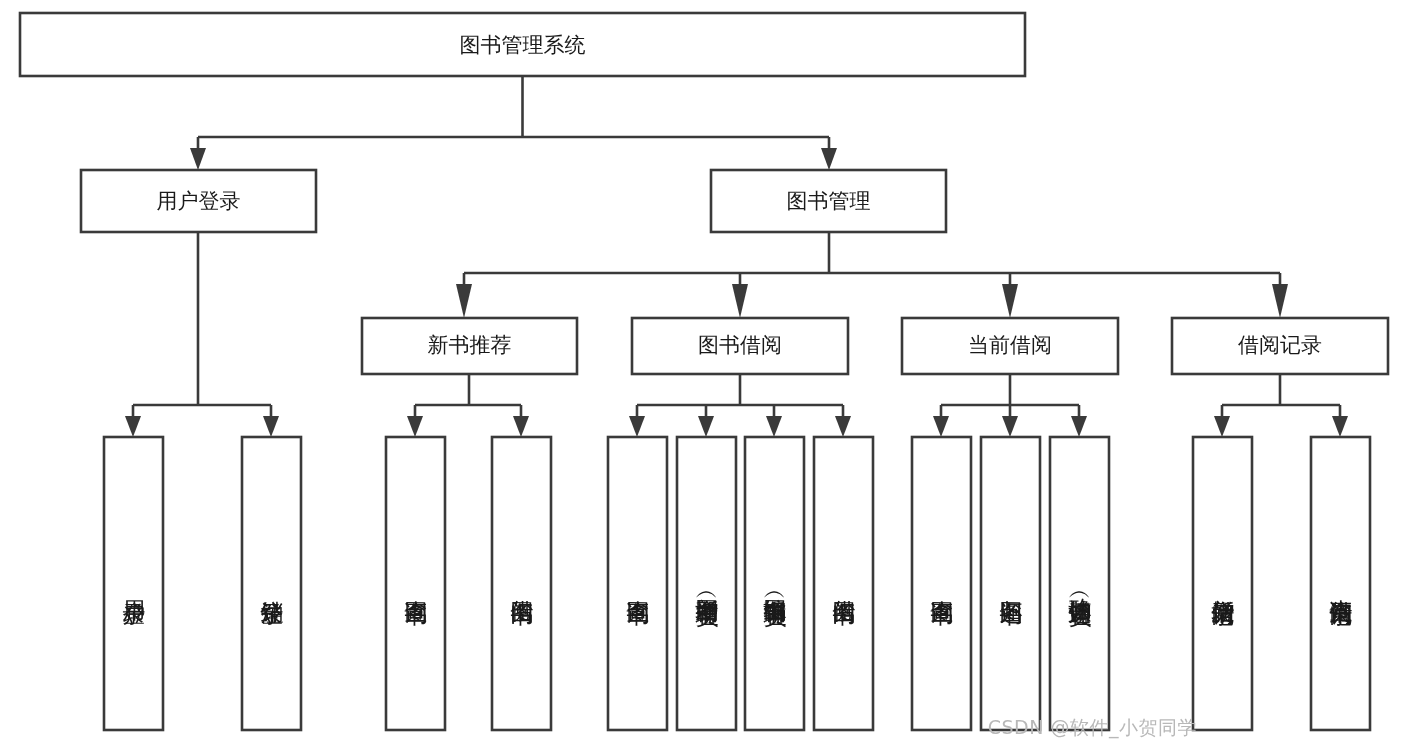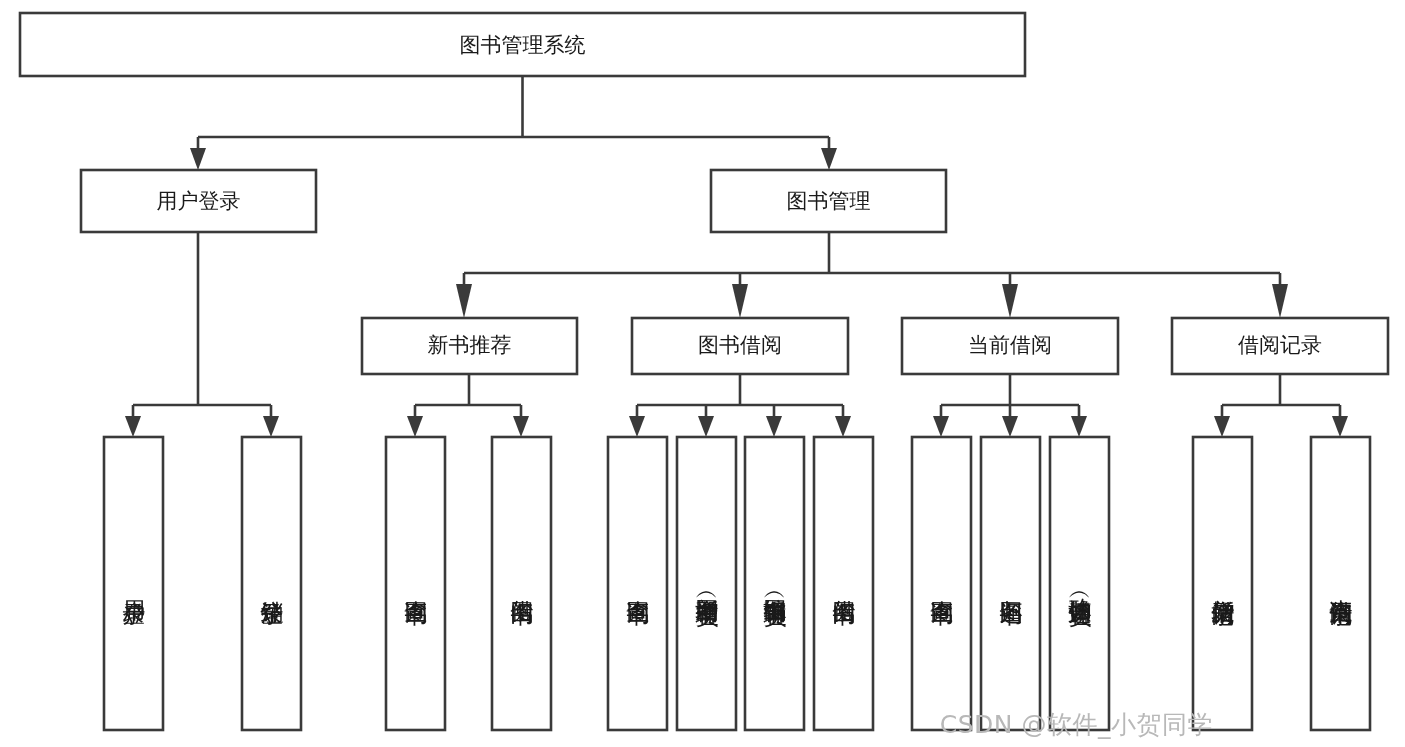--- a/index.html
+++ b/index.html
@@ -12,21 +12,20 @@
     width: 1405px;
     height: 747px;
     font-family: "DejaVu Sans", "Liberation Sans", sans-serif;
     overflow: hidden;
   }
   #diagram-root {
     position: relative;
     width: 1205px;
     height: 747px;
     background: #ffffff;
-    padding-left: 16px;
   }
   svg.diagram-canvas {
     position: absolute;
     left: 0;
     top: 0;
     width: 1405px;
     height: 747px;
     display: block;
   }
   .node-box {
@@ -64,21 +63,21 @@
     text-align: center;
     white-space: nowrap;
     pointer-events: none;
     user-select: none;
   }
   .watermark {
     position: absolute;
     right: 8px;
     bottom: 6px;
     font-family: "DejaVu Sans", "Liberation Sans", sans-serif;
-    font-size: 25px;
+    font-size: 19px;
     color: #b8b8b8;
     letter-spacing: 0.5px;
     user-select: none;
     white-space: nowrap;
   }
 </style>
 </head>
 <body>
 
 <div id="diagram-root">

